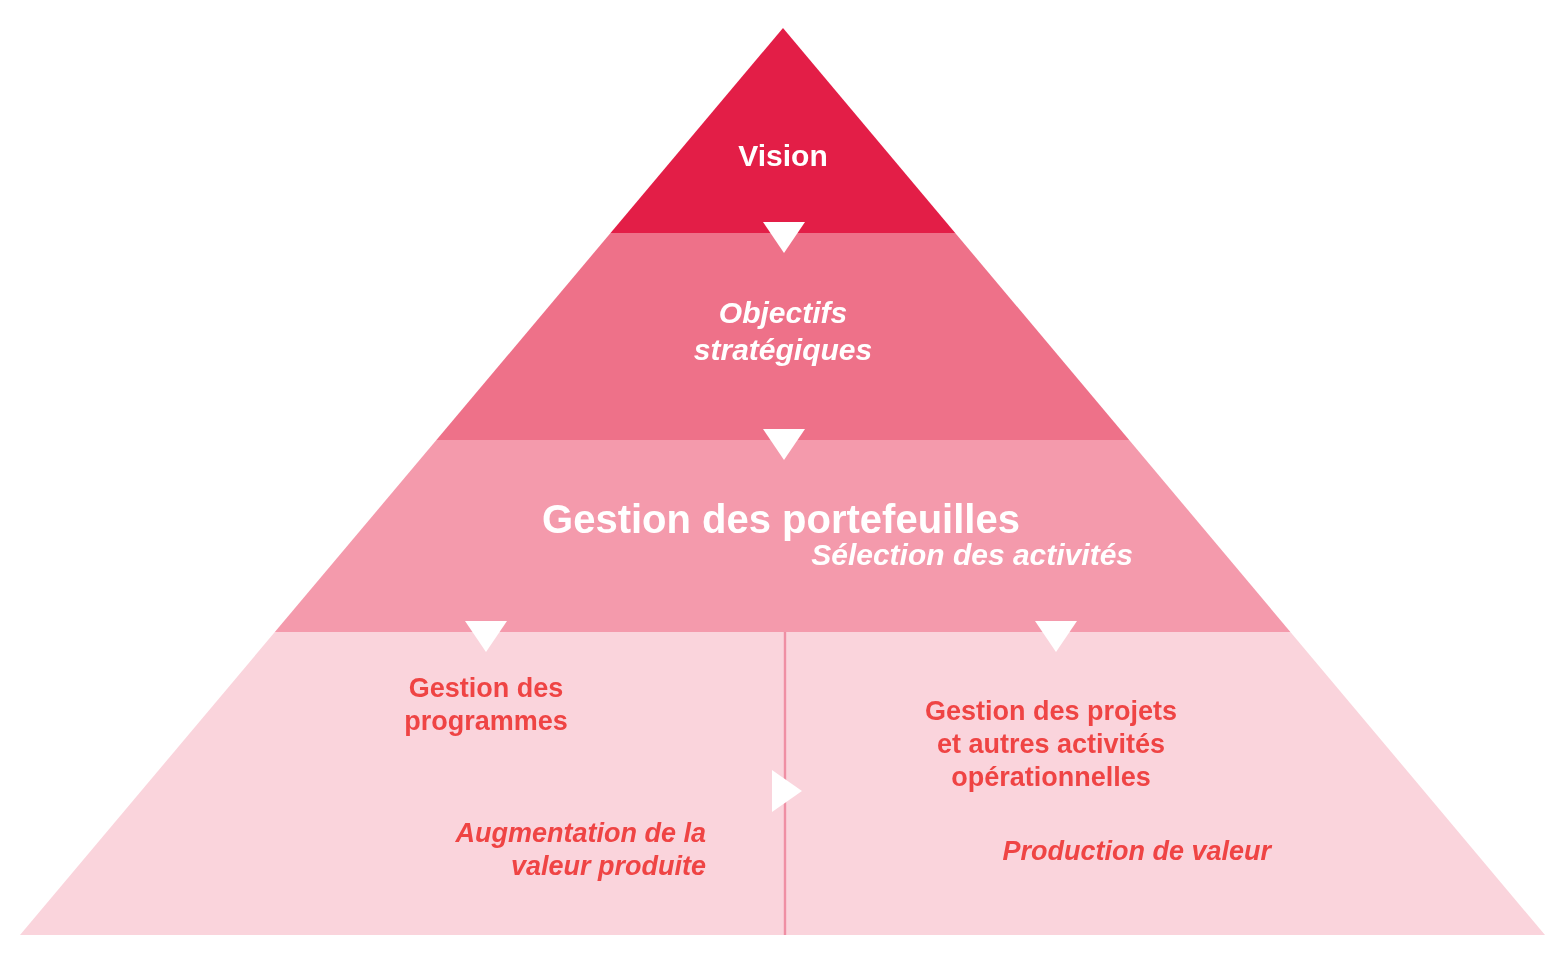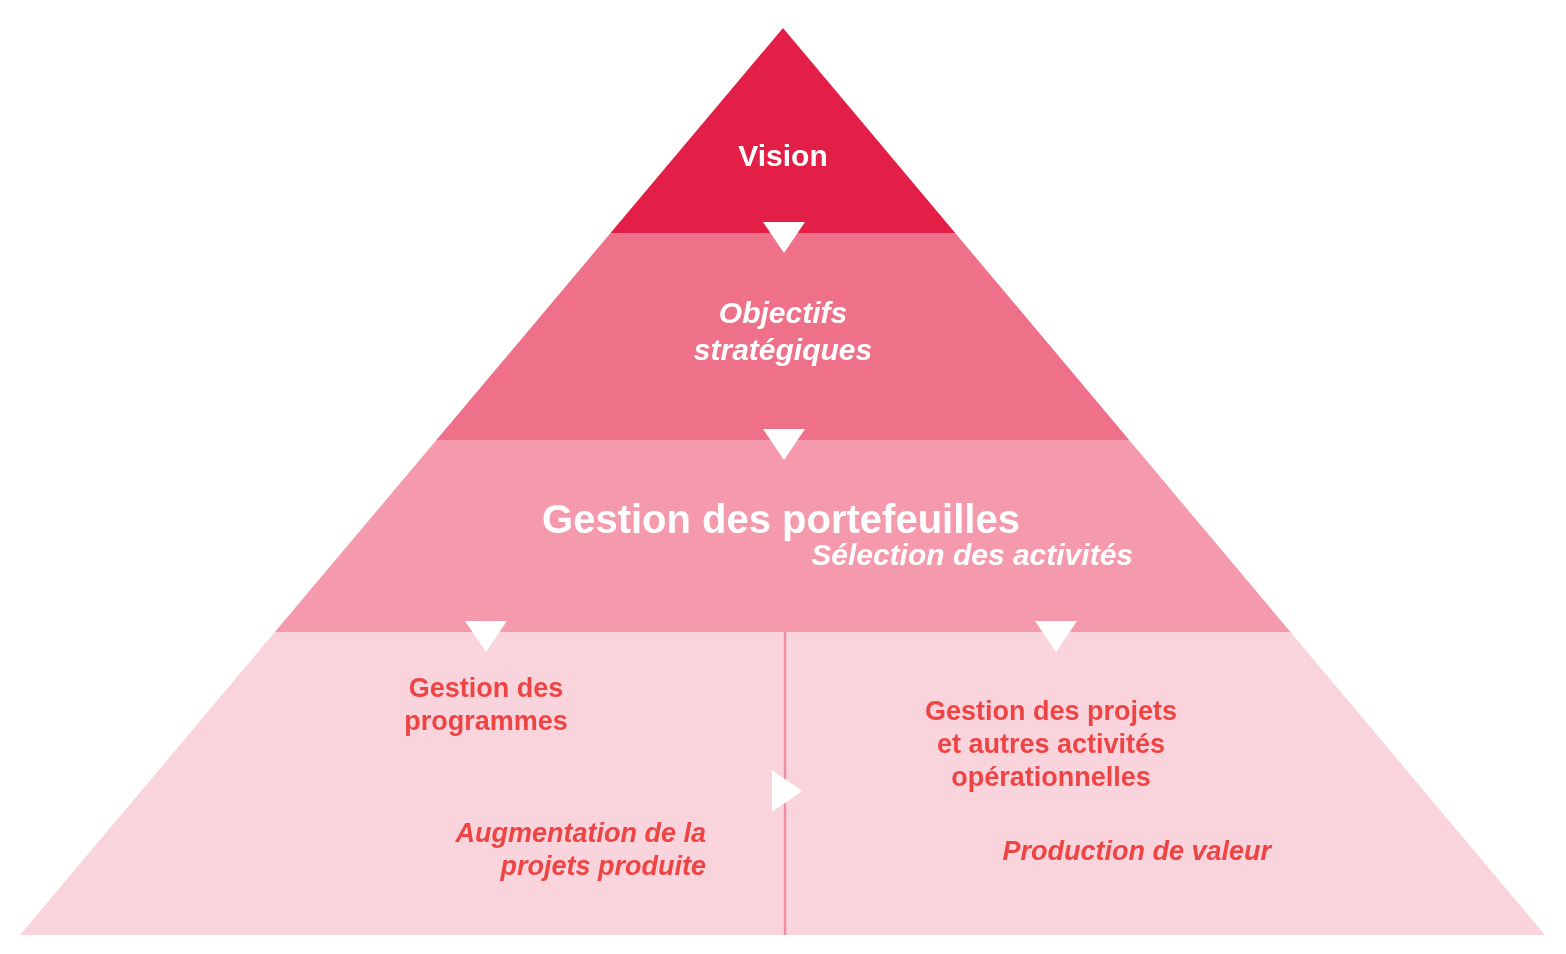--- a/index.html
+++ b/index.html
@@ -120,21 +120,21 @@
 stratégiques</div>
 
     <div class="tier-label light-text bold" id="lbl-portefeuilles-main">Gestion des portefeuilles</div>
 
     <div class="tier-label light-text bolditalic" id="lbl-portefeuilles-sub">Sélection des activités</div>
 
     <div class="tier-label dark-text bold" id="lbl-programmes-main">Gestion des
 programmes</div>
 
     <div class="tier-label dark-text bolditalic" id="lbl-programmes-sub">Augmentation de la
-projets produite</div>
+valeur produite</div>
 
     <div class="tier-label dark-text bold" id="lbl-projets-main">Gestion des projets
 et autres activités
 opérationnelles</div>
 
     <div class="tier-label dark-text bolditalic" id="lbl-projets-sub">Production de valeur</div>
 
   </div>
 </div>
 

